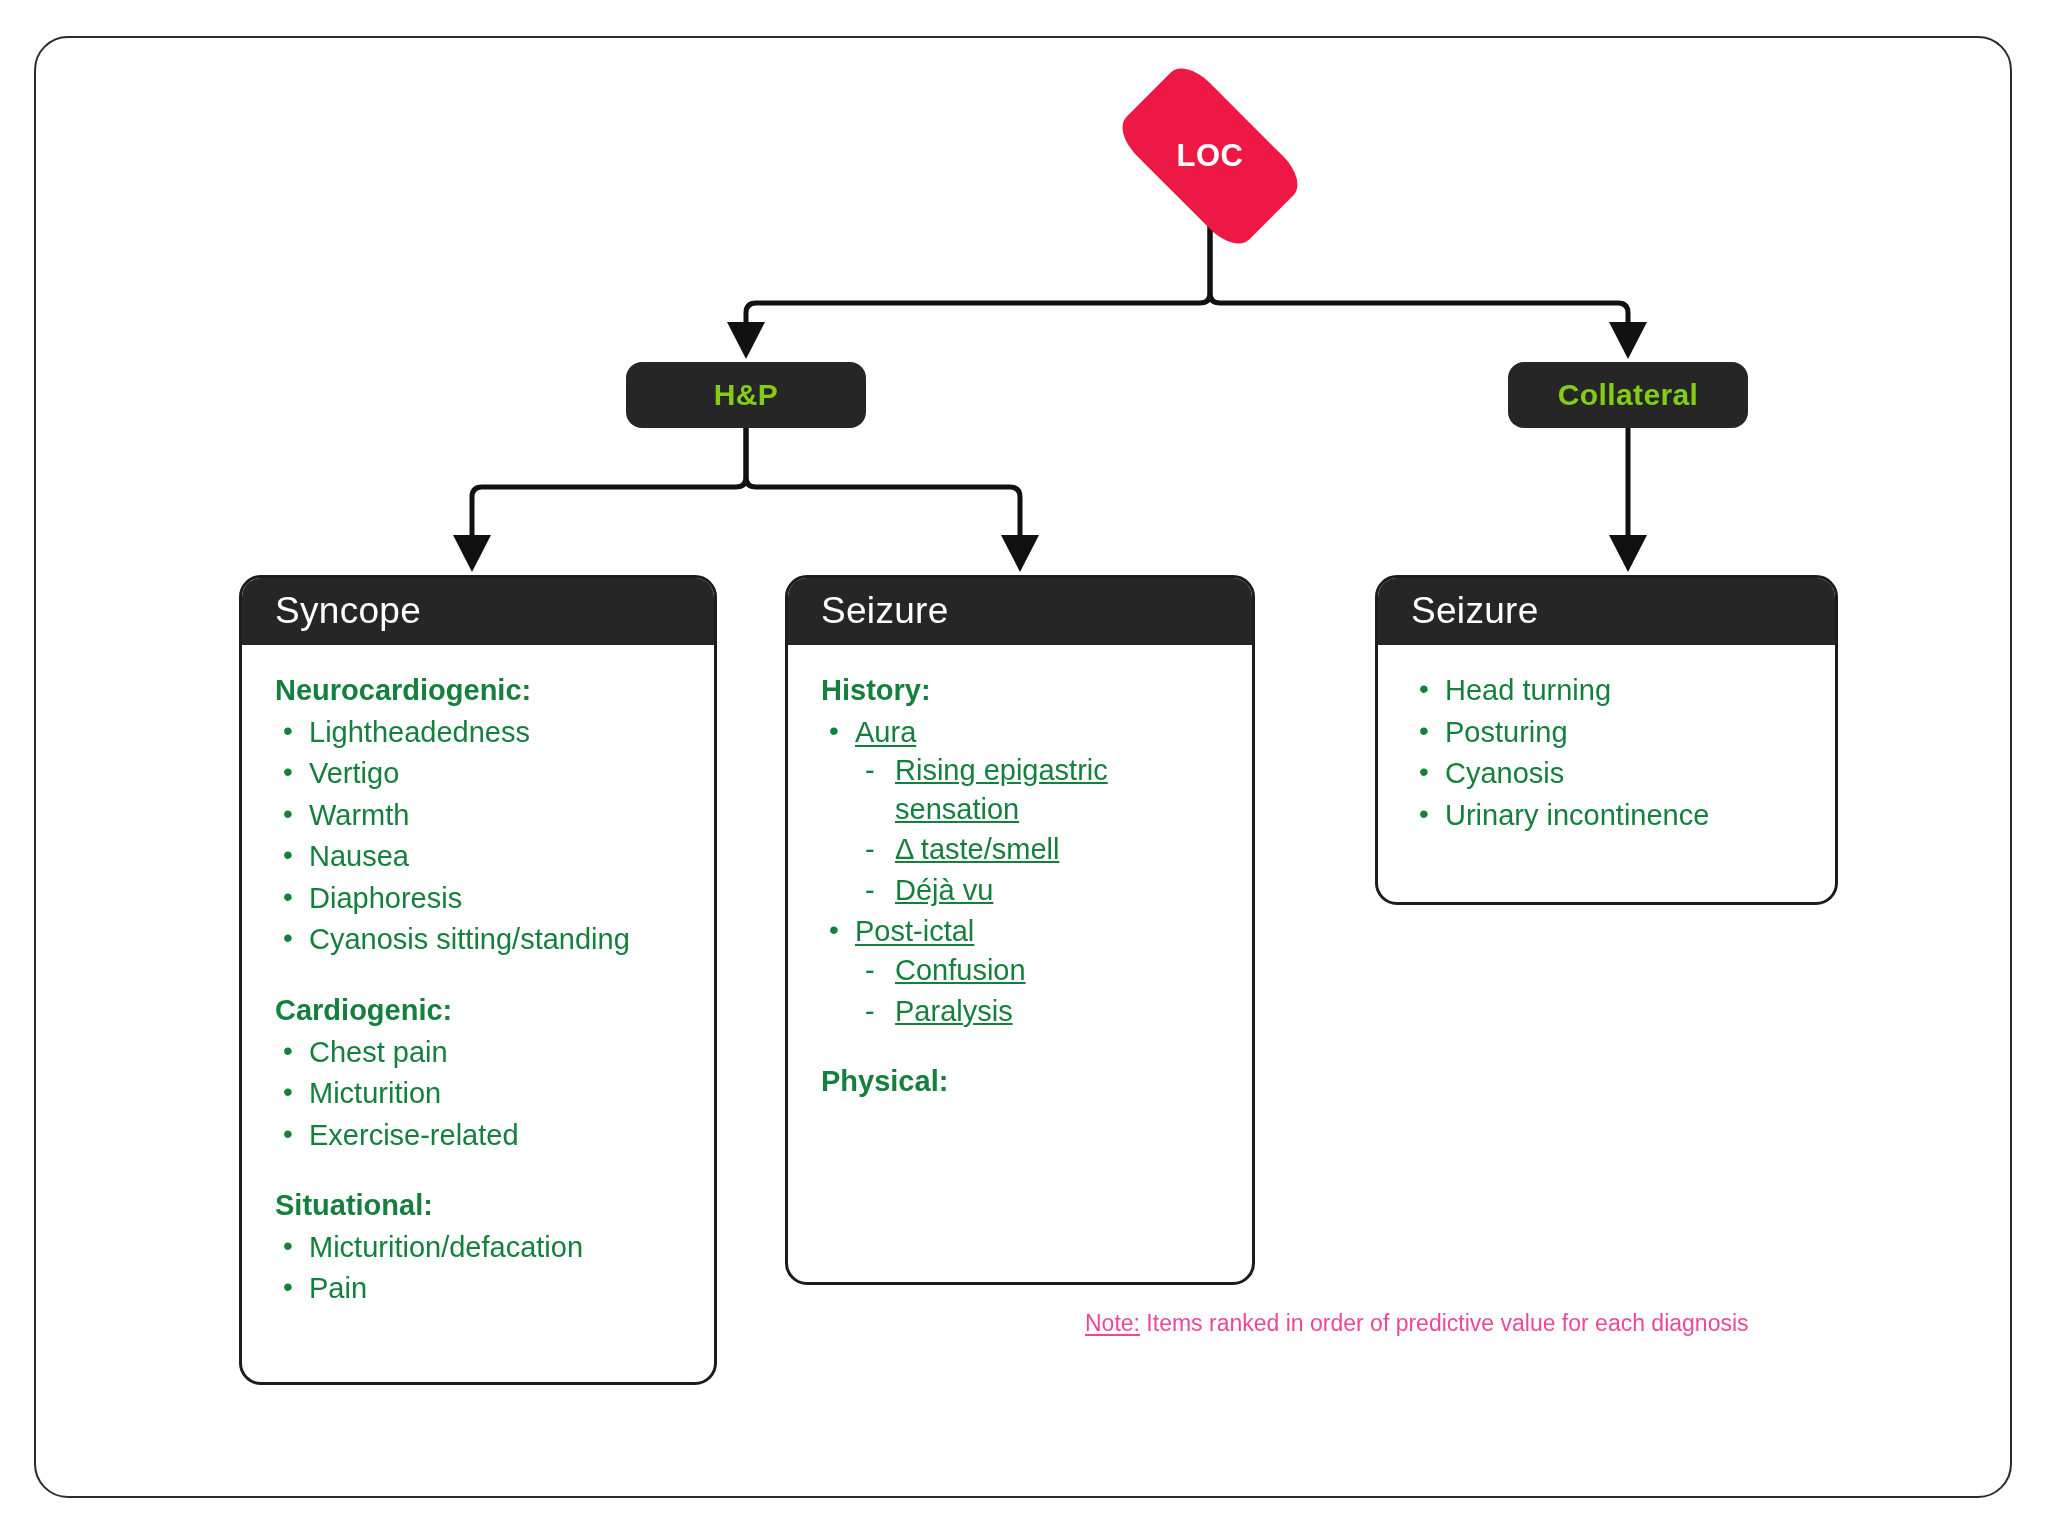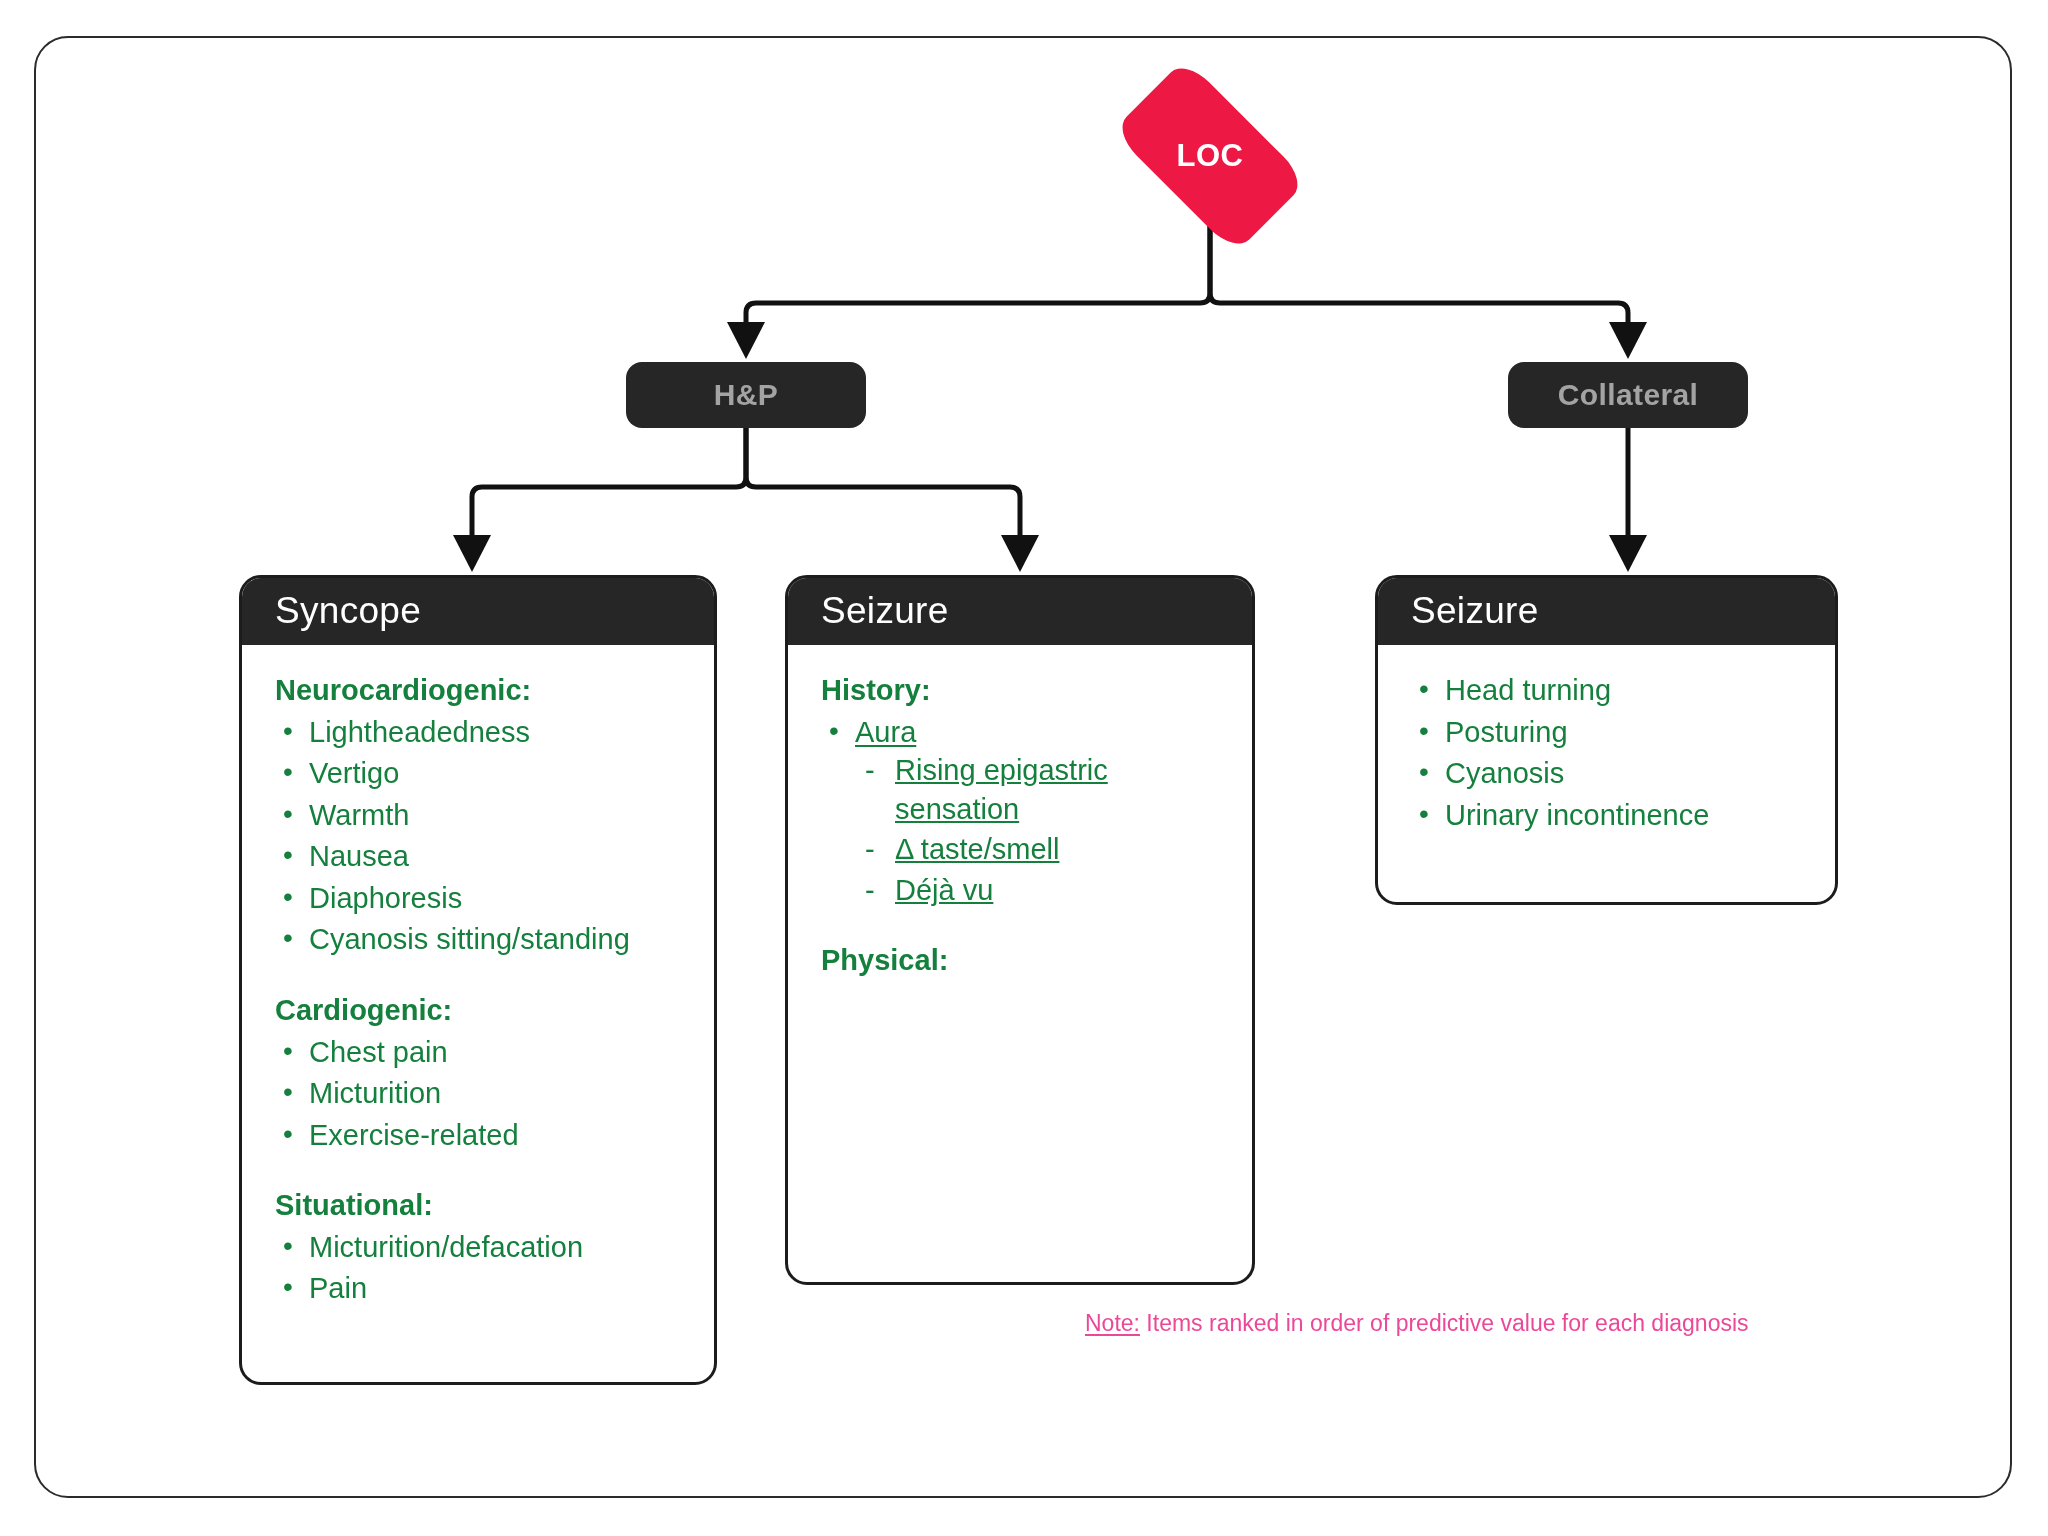--- a/index.html
+++ b/index.html
@@ -80,21 +80,21 @@
   }
 
   
   .pill {
     position: absolute;
     background: #262626;
     border-radius: 16px;
     display: flex;
     align-items: center;
     justify-content: center;
-    color: #a3a3a3;
+    color: #84cc16;
     font-size: 30px;
     font-weight: bold;
     letter-spacing: 0.4px;
   }
   #node-hp      { left: 626px;  top: 362px; width: 240px; height: 66px; }
   #node-collateral { left: 1508px; top: 362px; width: 240px; height: 66px; }
 
   
   .card {
     position: absolute;
@@ -268,20 +268,27 @@
         <div class="group-title">History:</div>
         <ul class="items">
           <li class="item underline">
             <span class="item-text">Aura</span>
             <ul class="subitems">
               <li class="subitem">Rising epigastric sensation</li>
               <li class="subitem">Δ taste/smell</li>
               <li class="subitem">Déjà vu</li>
             </ul>
           </li>
+          <li class="item underline">
+            <span class="item-text">Post-ictal</span>
+            <ul class="subitems">
+              <li class="subitem">Confusion</li>
+              <li class="subitem">Paralysis</li>
+            </ul>
+          </li>
         </ul>
       </div>
 
       <div class="group">
         <div class="group-title">Physical:</div>
       </div>
 
     </div>
   </div>
 

